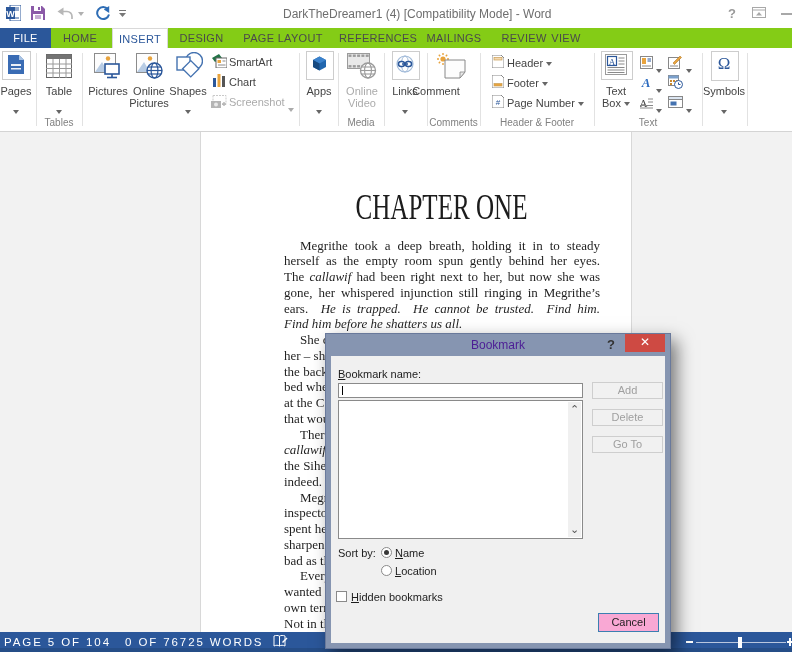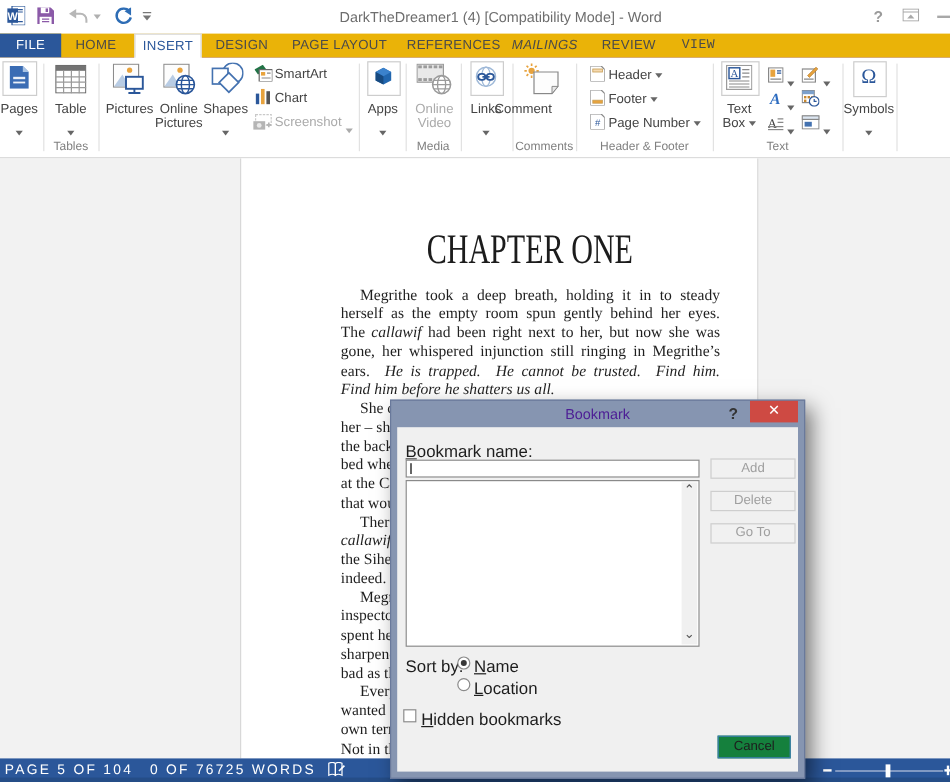--- a/index.html
+++ b/index.html
@@ -3,21 +3,21 @@
 <meta charset="utf-8">
 <style>
   html,body{margin:0;padding:0;}
   #app{position:relative;width:792px;height:652px;overflow:hidden;background:#fff;
        font-family:"Liberation Sans",sans-serif;-webkit-font-smoothing:antialiased;}
   .abs{position:absolute;}
   
   #titlebar{left:0;top:0;width:792px;height:28px;background:#fff;}
   #titletext{left:283px;top:7px;width:260px;font-size:12px;color:#6e6e6e;white-space:nowrap;}
   
-  #tabrow{left:0;top:28px;width:792px;height:20px;background:#eab308;border-bottom:3px solid #7f1d1d;}
+  #tabrow{left:0;top:28px;width:792px;height:20px;background:#84cc16;border-bottom:3px solid #7f1d1d;}
   .tab{position:absolute;top:0;height:19px;font-size:11px;color:#4a4a4a;text-align:center;
        line-height:20px;letter-spacing:0.3px;}
   #tab-file{left:0;width:51px;background:#2b579a;color:#fff;height:20px;}
   #tab-insert{background:#fff;color:#2b579a;border:1px solid #d9d9d9;border-bottom:none;height:20px;}
   
   #ribbon{left:0;top:48px;width:792px;height:83px;background:#fff;border-bottom:1px solid #d4d4d4;}
   .sep{position:absolute;top:5px;width:1px;height:73px;background:#e2e2e2;}
   .grplabel{position:absolute;top:69px;height:12px;font-size:10px;color:#808080;text-align:center;white-space:nowrap;}
   .biglabel{position:absolute;font-size:11px;color:#444;text-align:center;white-space:nowrap;line-height:12px;}
   .gray .biglabel, .biglabel.gray{color:#ababab;}
@@ -38,31 +38,31 @@
   .hl{text-align:left;height:15.75px;white-space:nowrap;}
   .ind{text-indent:16px;}
   
   #dialog{left:325px;top:333px;width:346px;height:316px;background:#8695b1;
           border:1px solid #69799b;box-sizing:border-box;box-shadow:6px 7px 16px rgba(0,0,0,0.5);}
   #dlgtitle{position:absolute;left:0;top:4px;width:100%;text-align:center;font-size:12px;color:#4c1d95;}
   #dlghelp{position:absolute;left:281px;top:3px;font-size:13px;font-weight:bold;color:#333;}
   #dlgx{position:absolute;left:299px;top:0px;width:40px;height:18px;background:#ce4a43;color:#fff;
         text-align:center;font-size:12px;line-height:17px;}
   #dlgclient{position:absolute;left:5px;top:22px;width:334px;height:287px;background:#f0f0f0;}
-  .dlabel{position:absolute;font-size:14px;color:#1d1d1d;white-space:nowrap;}
+  .dlabel{position:absolute;font-size:11px;color:#1d1d1d;white-space:nowrap;}
   #bminput{position:absolute;left:7px;top:27px;width:243px;height:13px;background:#fff;border:1px solid #8a8a8a;}
   #bmlist{position:absolute;left:7px;top:44px;width:243px;height:137px;background:#fff;border:1px solid #8a8a8a;}
   #caret{position:absolute;left:3px;top:2px;width:1px;height:9px;background:#000;}
   #sbar{position:absolute;right:1px;top:1px;width:13px;height:135px;background:#f0f0f0;}
   .dbtn{position:absolute;left:261px;width:71px;height:17px;background:#f1f1f1;border:1px solid #cecece;
         box-sizing:border-box;text-align:center;font-size:11px;color:#9f9f9f;line-height:15px;}
   .radio{position:absolute;width:11px;height:11px;border:1px solid #8a8a8a;border-radius:50%;background:#fff;box-sizing:border-box;}
   .radio .dot{position:absolute;left:2px;top:2px;width:5px;height:5px;border-radius:50%;background:#383838;}
   #cbx{position:absolute;left:5px;top:235px;width:11px;height:11px;border:1px solid #8a8a8a;background:#fff;box-sizing:border-box;}
-  #cancel{position:absolute;left:267px;top:257px;width:61px;height:19px;background:#15803d;border:1px solid #3c7fb1;
+  #cancel{position:absolute;left:267px;top:257px;width:61px;height:19px;background:#f9a8d4;border:1px solid #3c7fb1;
           box-sizing:border-box;text-align:center;font-size:11px;color:#1d1d1d;line-height:17px;}
   
   #statusbar{left:0;top:632px;width:792px;height:20px;background:#2b579a;color:#fff;font-size:11.5px;letter-spacing:1.9px;}
   #statusbot{left:0;top:648px;width:792px;height:4px;background:#254d87;}
 </style>
 </head>
 <body>
 <div id="app">
 
   <div id="titlebar" class="abs">
@@ -105,23 +105,23 @@
     <div class="abs" style="left:781px;top:13px;width:11px;height:2px;background:#a8a8a8;"></div>
   </div>
 
   <div id="tabrow" class="abs">
     <div class="tab" id="tab-file">FILE</div>
     <div class="tab" style="left:56px;width:48px;">HOME</div>
     <div class="tab" id="tab-insert" style="left:112px;width:54px;">INSERT</div>
     <div class="tab" style="left:176px;width:51px;">DESIGN</div>
     <div class="tab" style="left:241px;width:84px;">PAGE LAYOUT</div>
     <div class="tab" style="left:339px;width:72px;">REFERENCES</div>
-    <div class="tab" style="left:424px;width:60px;font-style:italic;">MAILINGS</div>
+    <div class="tab" style="left:424px;width:60px;">MAILINGS</div>
     <div class="tab" style="left:498px;width:52px;">REVIEW</div>
-    <div class="tab" style="left:562px;width:40px;font-family:Liberation Mono, monospace;">VIEW</div>
+    <div class="tab" style="left:546px;width:40px;">VIEW</div>
   </div>
 
   <div id="ribbon" class="abs">
     <div class="sep" style="left:36px;"></div>
     <div class="sep" style="left:82px;"></div>
     <div class="sep" style="left:299px;"></div>
     <div class="sep" style="left:338px;"></div>
     <div class="sep" style="left:384px;"></div>
     <div class="sep" style="left:427px;"></div>
     <div class="sep" style="left:480px;"></div>

